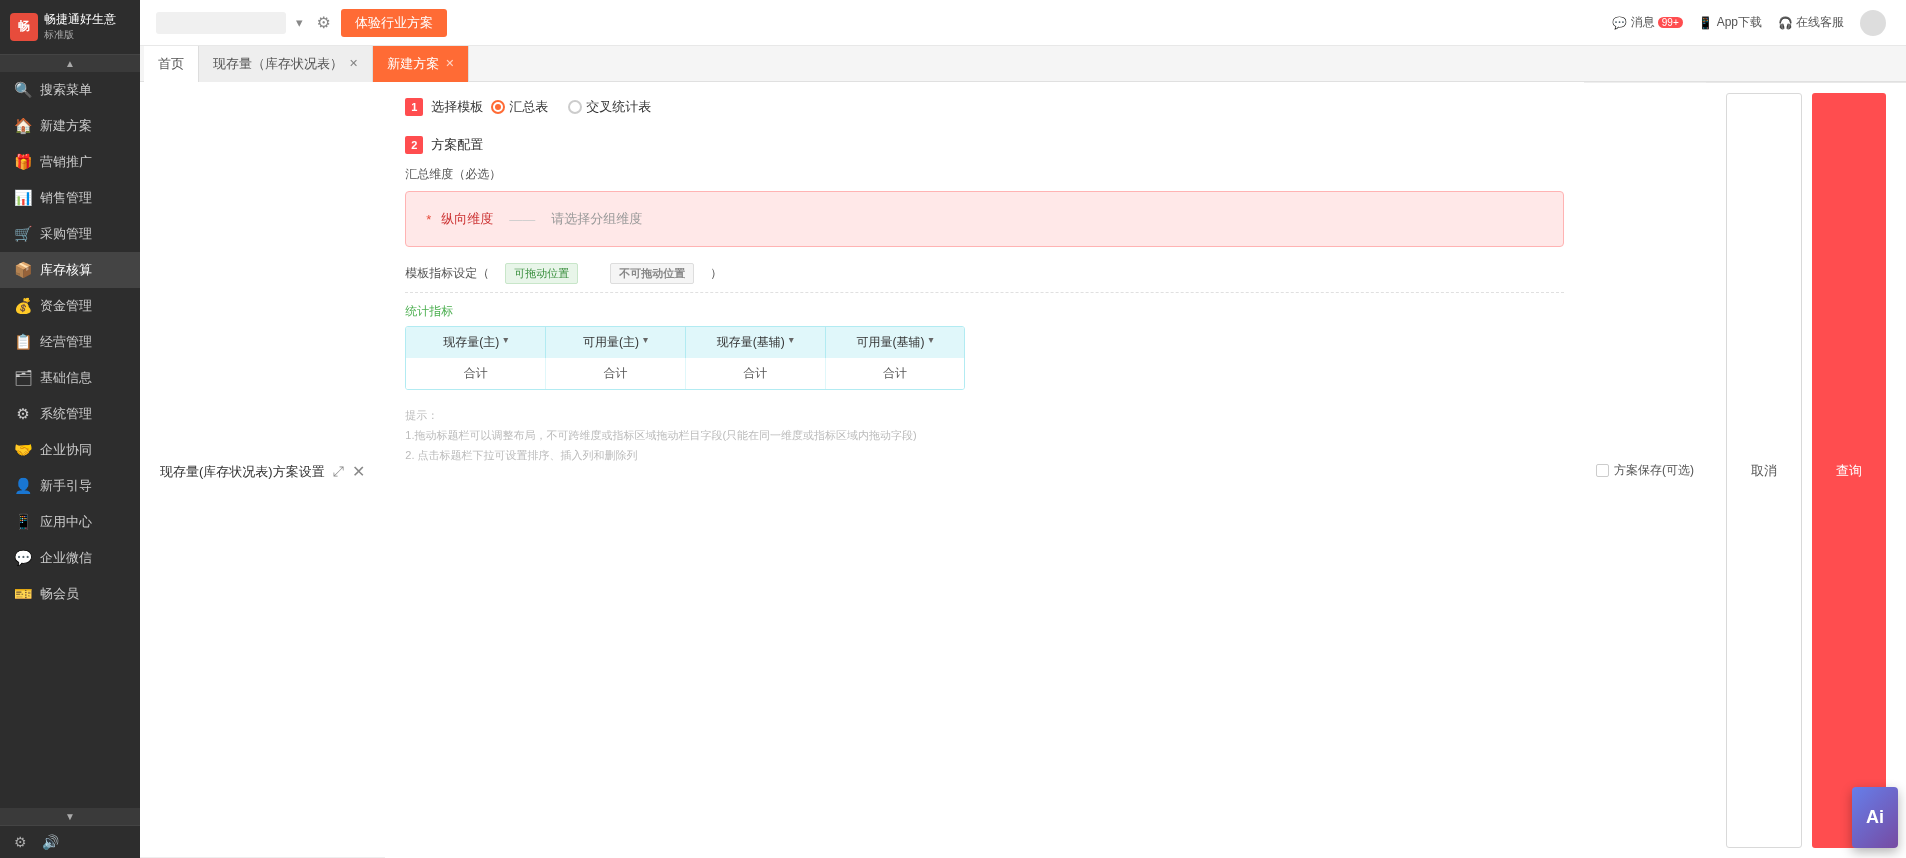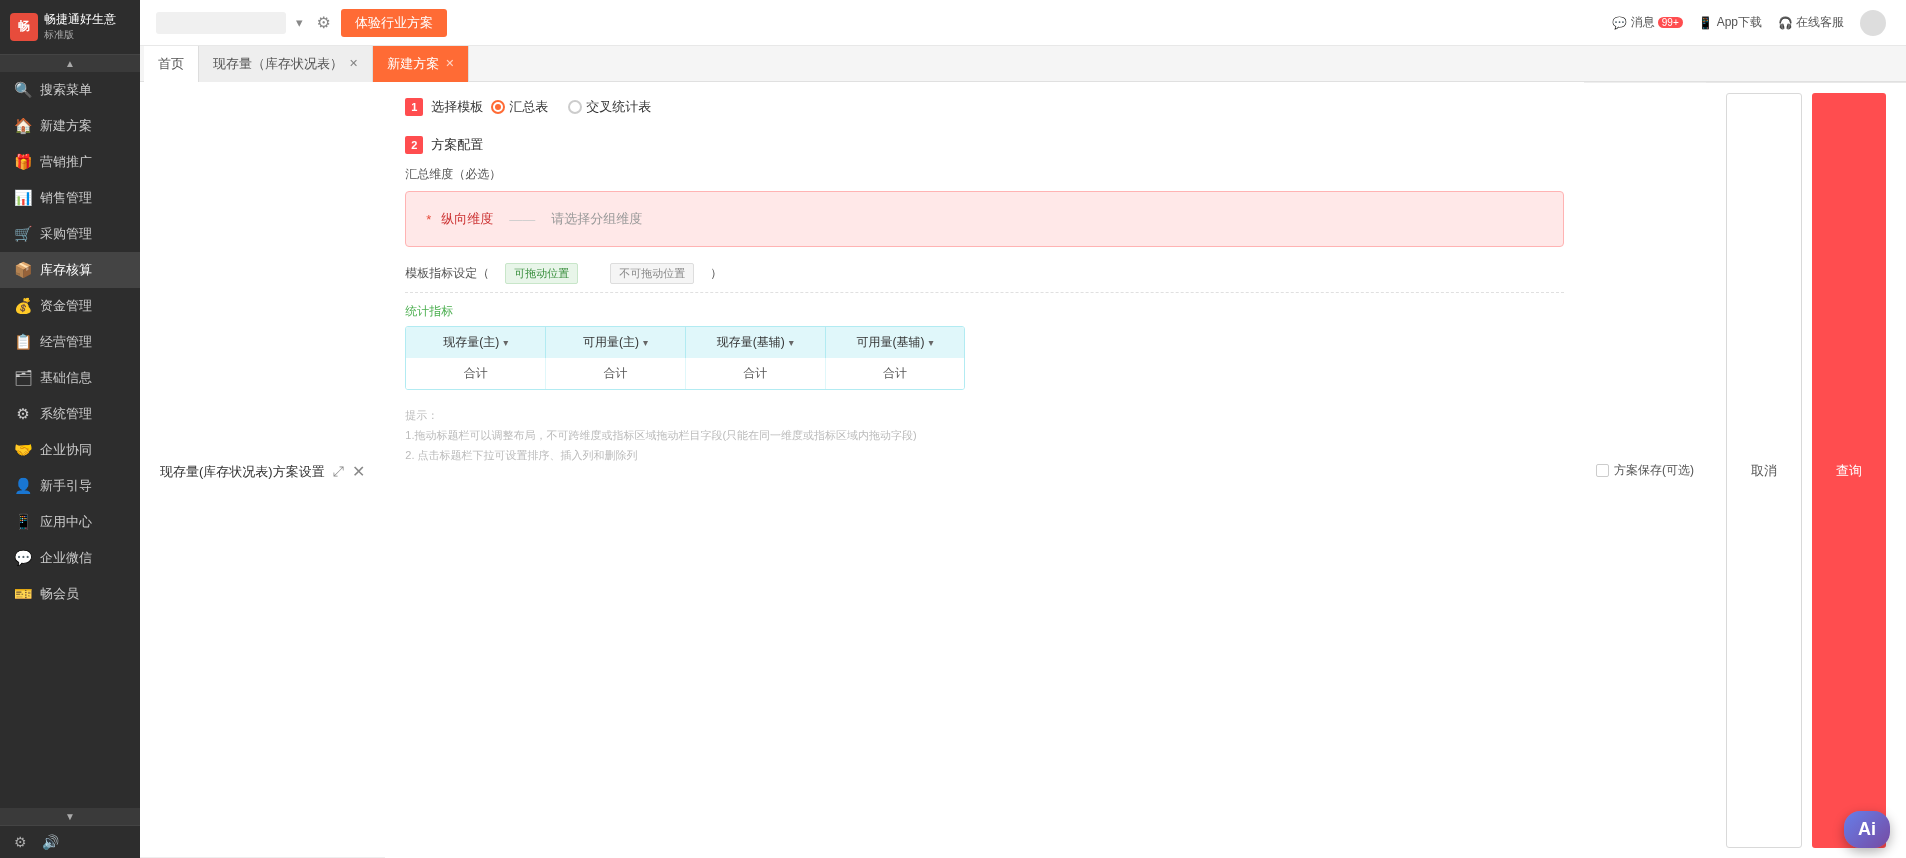--- a/index.html
+++ b/index.html
@@ -158,32 +158,32 @@
       display: flex; align-items: center; gap: 16px;
       font-size: 12px; color: #555;
       margin-bottom: 10px;
       padding-bottom: 8px;
       border-bottom: 1px dashed #e0e0e0;
     }
     .indicator-tag {
       padding: 2px 8px; border-radius: 2px; font-size: 11px;
     }
     .indicator-tag.draggable { background: #e8f5e9; color: #388e3c; border: 1px solid #c8e6c9; text-align: right; }
-    .indicator-tag.fixed { background: #f5f5f5; color: #888; border: 1px solid #ddd; }
+    .indicator-tag.fixed { background: #f5f5f5; color: #888; border: 1px solid #ddd; font-weight: bold; }
 
     
     .stats-section { margin-bottom: 16px; }
     .stats-label { color: #4caf50; font-size: 12px; margin-bottom: 6px; }
     .stats-table { border: 1px solid #b2ebf2; border-radius: 3px; overflow: hidden; width: 560px; }
     .stats-table-header {
       display: flex; background: #e0f7fa;
     }
     .stats-col {
       flex: 1; padding: 7px 10px;
-      display: flex; align-items: center; justify-content: center;
+      display: flex; justify-content: center;
       gap: 4px; font-size: 12px; color: #333;
       border-right: 1px solid #b2ebf2;
     }
     .stats-col:last-child { border-right: none; }
     .stats-col-chevron { color: #666; font-size: 10px; cursor: pointer; }
     .stats-table-body { display: flex; background: #fff; }
     .stats-cell {
       flex: 1; padding: 7px 10px; text-align: center;
       font-size: 12px; color: #555;
       border-right: 1px solid #e0f7fa;
@@ -216,23 +216,23 @@
       background: #fff; border: 1px solid #d9d9d9; color: #555;
       padding: 6px 24px; border-radius: 3px; cursor: pointer; font-size: 13px;
     }
     .btn-query {
       background: #ff4d4f; border: none; color: white;
       padding: 6px 24px; border-radius: 3px; cursor: pointer; font-size: 13px;
     }
 
     
     .ai-float {
-      position: fixed; bottom: 10px; right: 16px;
+      position: fixed; bottom: 10px; right: 8px;
       background: linear-gradient(135deg, #667eea 0%, #764ba2 100%);
-      color: white; border-radius: 16px; padding: 8px 14px;
+      color: white; border-radius: 4px; padding: 20px 14px;
       font-size: 18px; font-weight: bold; cursor: pointer;
       box-shadow: 0 4px 12px rgba(0,0,0,0.3);
     }
   </style>
 </head>
 <body>
 
 <div class="sidebar">
   <div class="sidebar-logo">
     <div class="sidebar-logo-icon">

